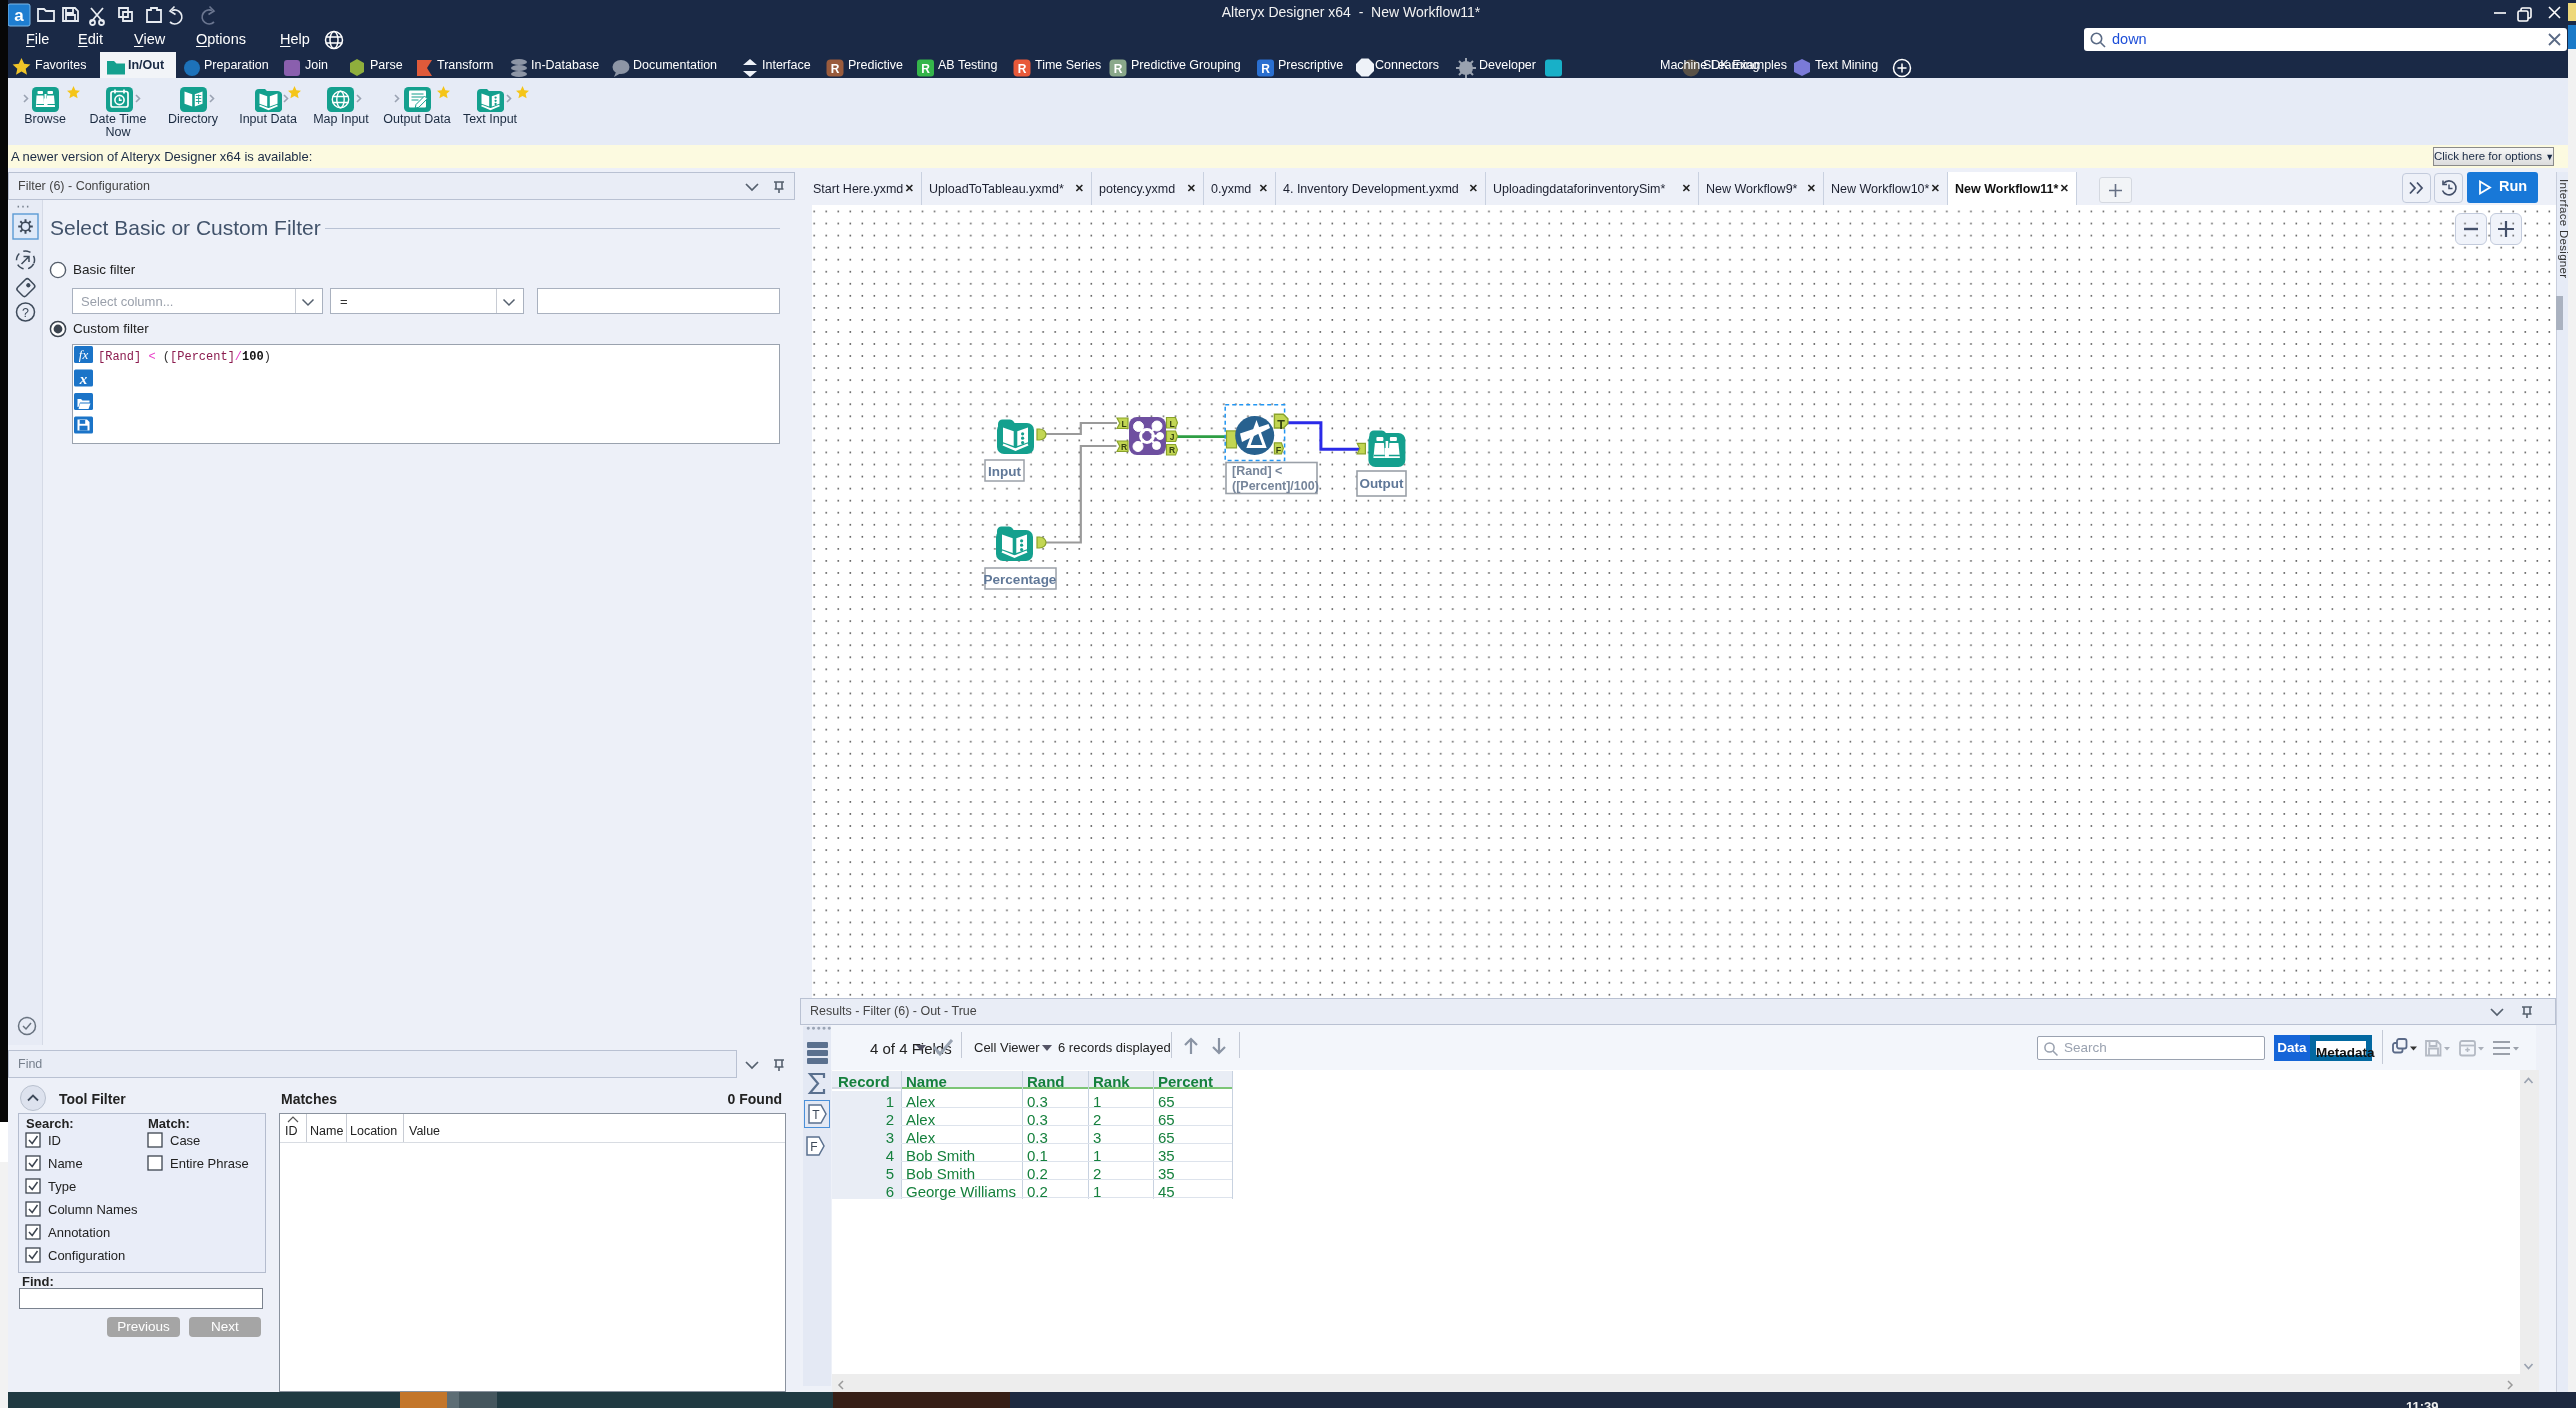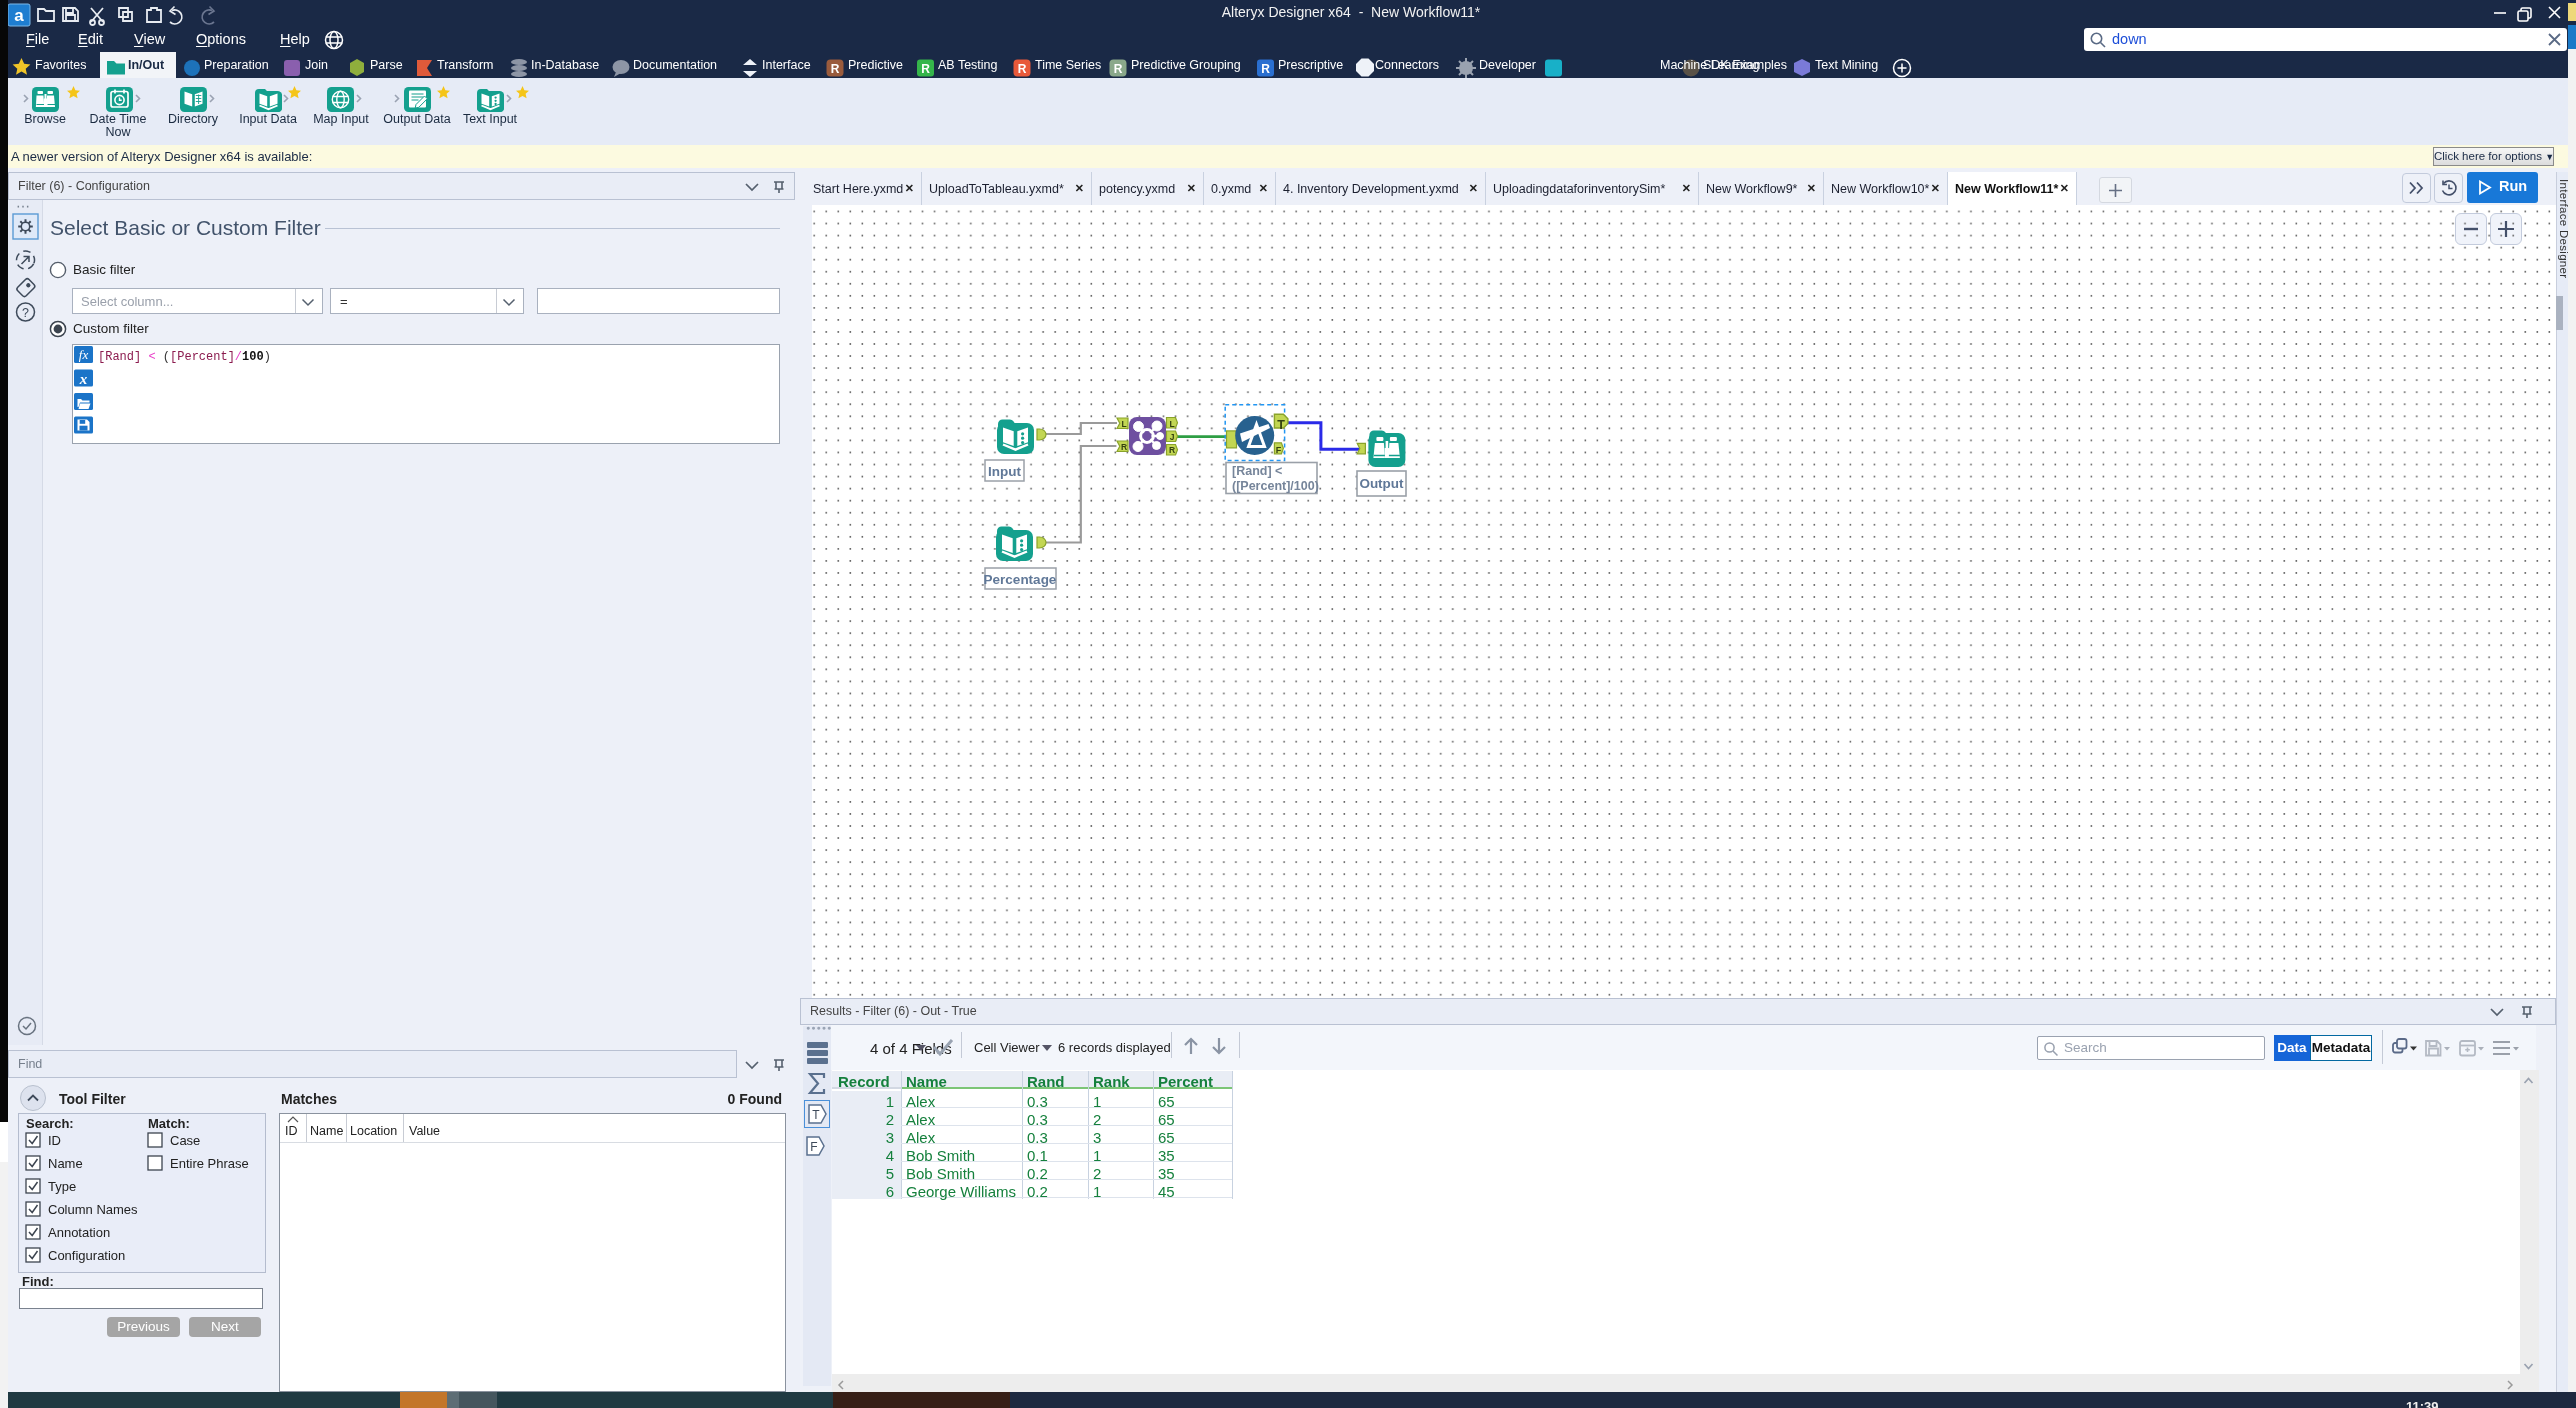--- a/index.html
+++ b/index.html
@@ -627,21 +627,21 @@
   </svg>
 <div class="abs" style="left:1239px;top:1032px;width:1px;height:26px;background:#c4cad6;"></div>
 
 <div class="abs" style="left:2037px;top:1036px;width:228px;height:24px;background:#fff;border:1px solid #9aa2b0;border-radius:2px;"></div>
 <svg class="abs" style="left:2043px;top:1041px" width="16" height="16" viewBox="0 0 16 16">
     <circle cx="6.5" cy="6.5" r="4.6" fill="none" stroke="#98a0ae" stroke-width="1.5"></circle>
     <path d="M10 10 L14.5 14.5" stroke="#98a0ae" stroke-width="1.5"></path>
   </svg>
 <div class="abs" style="left:2064px;top:1040px;font-size:13.5px;color:#9aa2b0;">Search</div>
 <div class="abs" style="left:2274px;top:1035px;width:36px;height:26px;background:#1565d8;color:#fff;font-size:13.5px;font-weight:bold;text-align:center;line-height:26px;">Data</div>
-<div class="abs" style="left:2310px;top:1035px;width:62px;height:26px;background:#fff;border:1px solid #0369a1;color:#111;font-size:13.5px;font-weight:bold;text-align:center;line-height:24px;">Metadata</div>
+<div class="abs" style="left:2310px;top:1035px;width:62px;height:26px;background:#fff;border:6px solid #0369a1;color:#111;font-size:13.5px;font-weight:bold;text-align:center;line-height:24px;">Metadata</div>
 <div class="abs" style="left:2382px;top:1030px;width:1px;height:34px;background:#c4cad6;"></div>
 <svg class="abs" style="left:2392px;top:1038px" width="130" height="22" viewBox="0 0 130 22">
   <g stroke="#5a6a88" stroke-width="1.8" fill="none">
     <rect x="1" y="5" width="9.5" height="9.5" rx="2"></rect>
     <rect x="5" y="1" width="9.5" height="9.5" rx="2" fill="#f1f4fa"></rect>
   </g>
   <path d="M18 8.5 h7 l-3.5 4 z" fill="#333"></path>
   <g stroke="#b4bac4" stroke-width="1.8" fill="none">
     <path d="M34 3 h11 l3.5 3.5 v11 h-14.5 z M37.5 3.5 v4.5 h7 v-4.5 M37 17 v-6.5 h9 v6.5"></path>
   </g>

